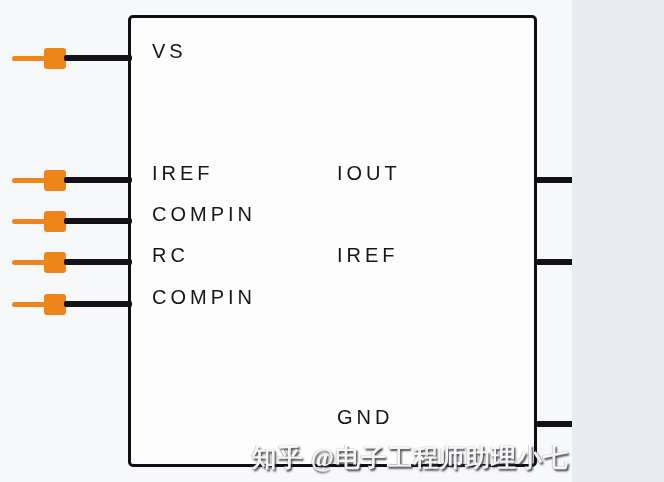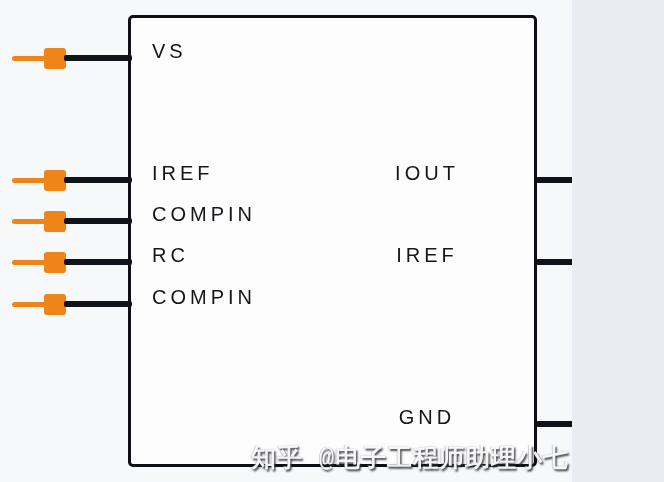--- a/index.html
+++ b/index.html
@@ -65,36 +65,36 @@
     white-space: nowrap;
   }
   .pin-row.left .lead-thin { left: 12px;  width: 34px; }
   .pin-row.left .connector { left: 44px; }
   .pin-row.left .wire      { left: 64px;  width: 68px; }
   .pin-row.left .pin-label { left: 152px; }
 
   .pin-row.right .wire      { left: 536px; width: 68px; }
   .pin-row.right .connector { left: 602px; }
   .pin-row.right .lead-thin { left: 622px; width: 34px; }
-  .pin-row.right .pin-label { left: 337px; width: 180px; text-align: center; }
+  .pin-row.right .pin-label { left: 337px; width: 180px; text-align: left; }
 
   .watermark {
     position: absolute;
     right: 3px;
     bottom: 8px;
     font-size: 25px;
     font-weight: bold;
     letter-spacing: 1px;
     color: rgba(252, 252, 252, 0.95);
     text-shadow:
       1.5px 1.5px 2px rgba(45, 45, 52, 0.85),
       -0.5px -0.5px 1px rgba(90, 90, 98, 0.45);
     z-index: 10;
     white-space: nowrap;
-    font-family: Liberation Mono, monospace;
+    font-family: Liberation Serif, serif;
   }
 </style>
 </head>
 <body>
 
 <div class="canvas">
 
   <div class="chip"></div>
 
   <div class="pin-row left" style="top:58px;">

